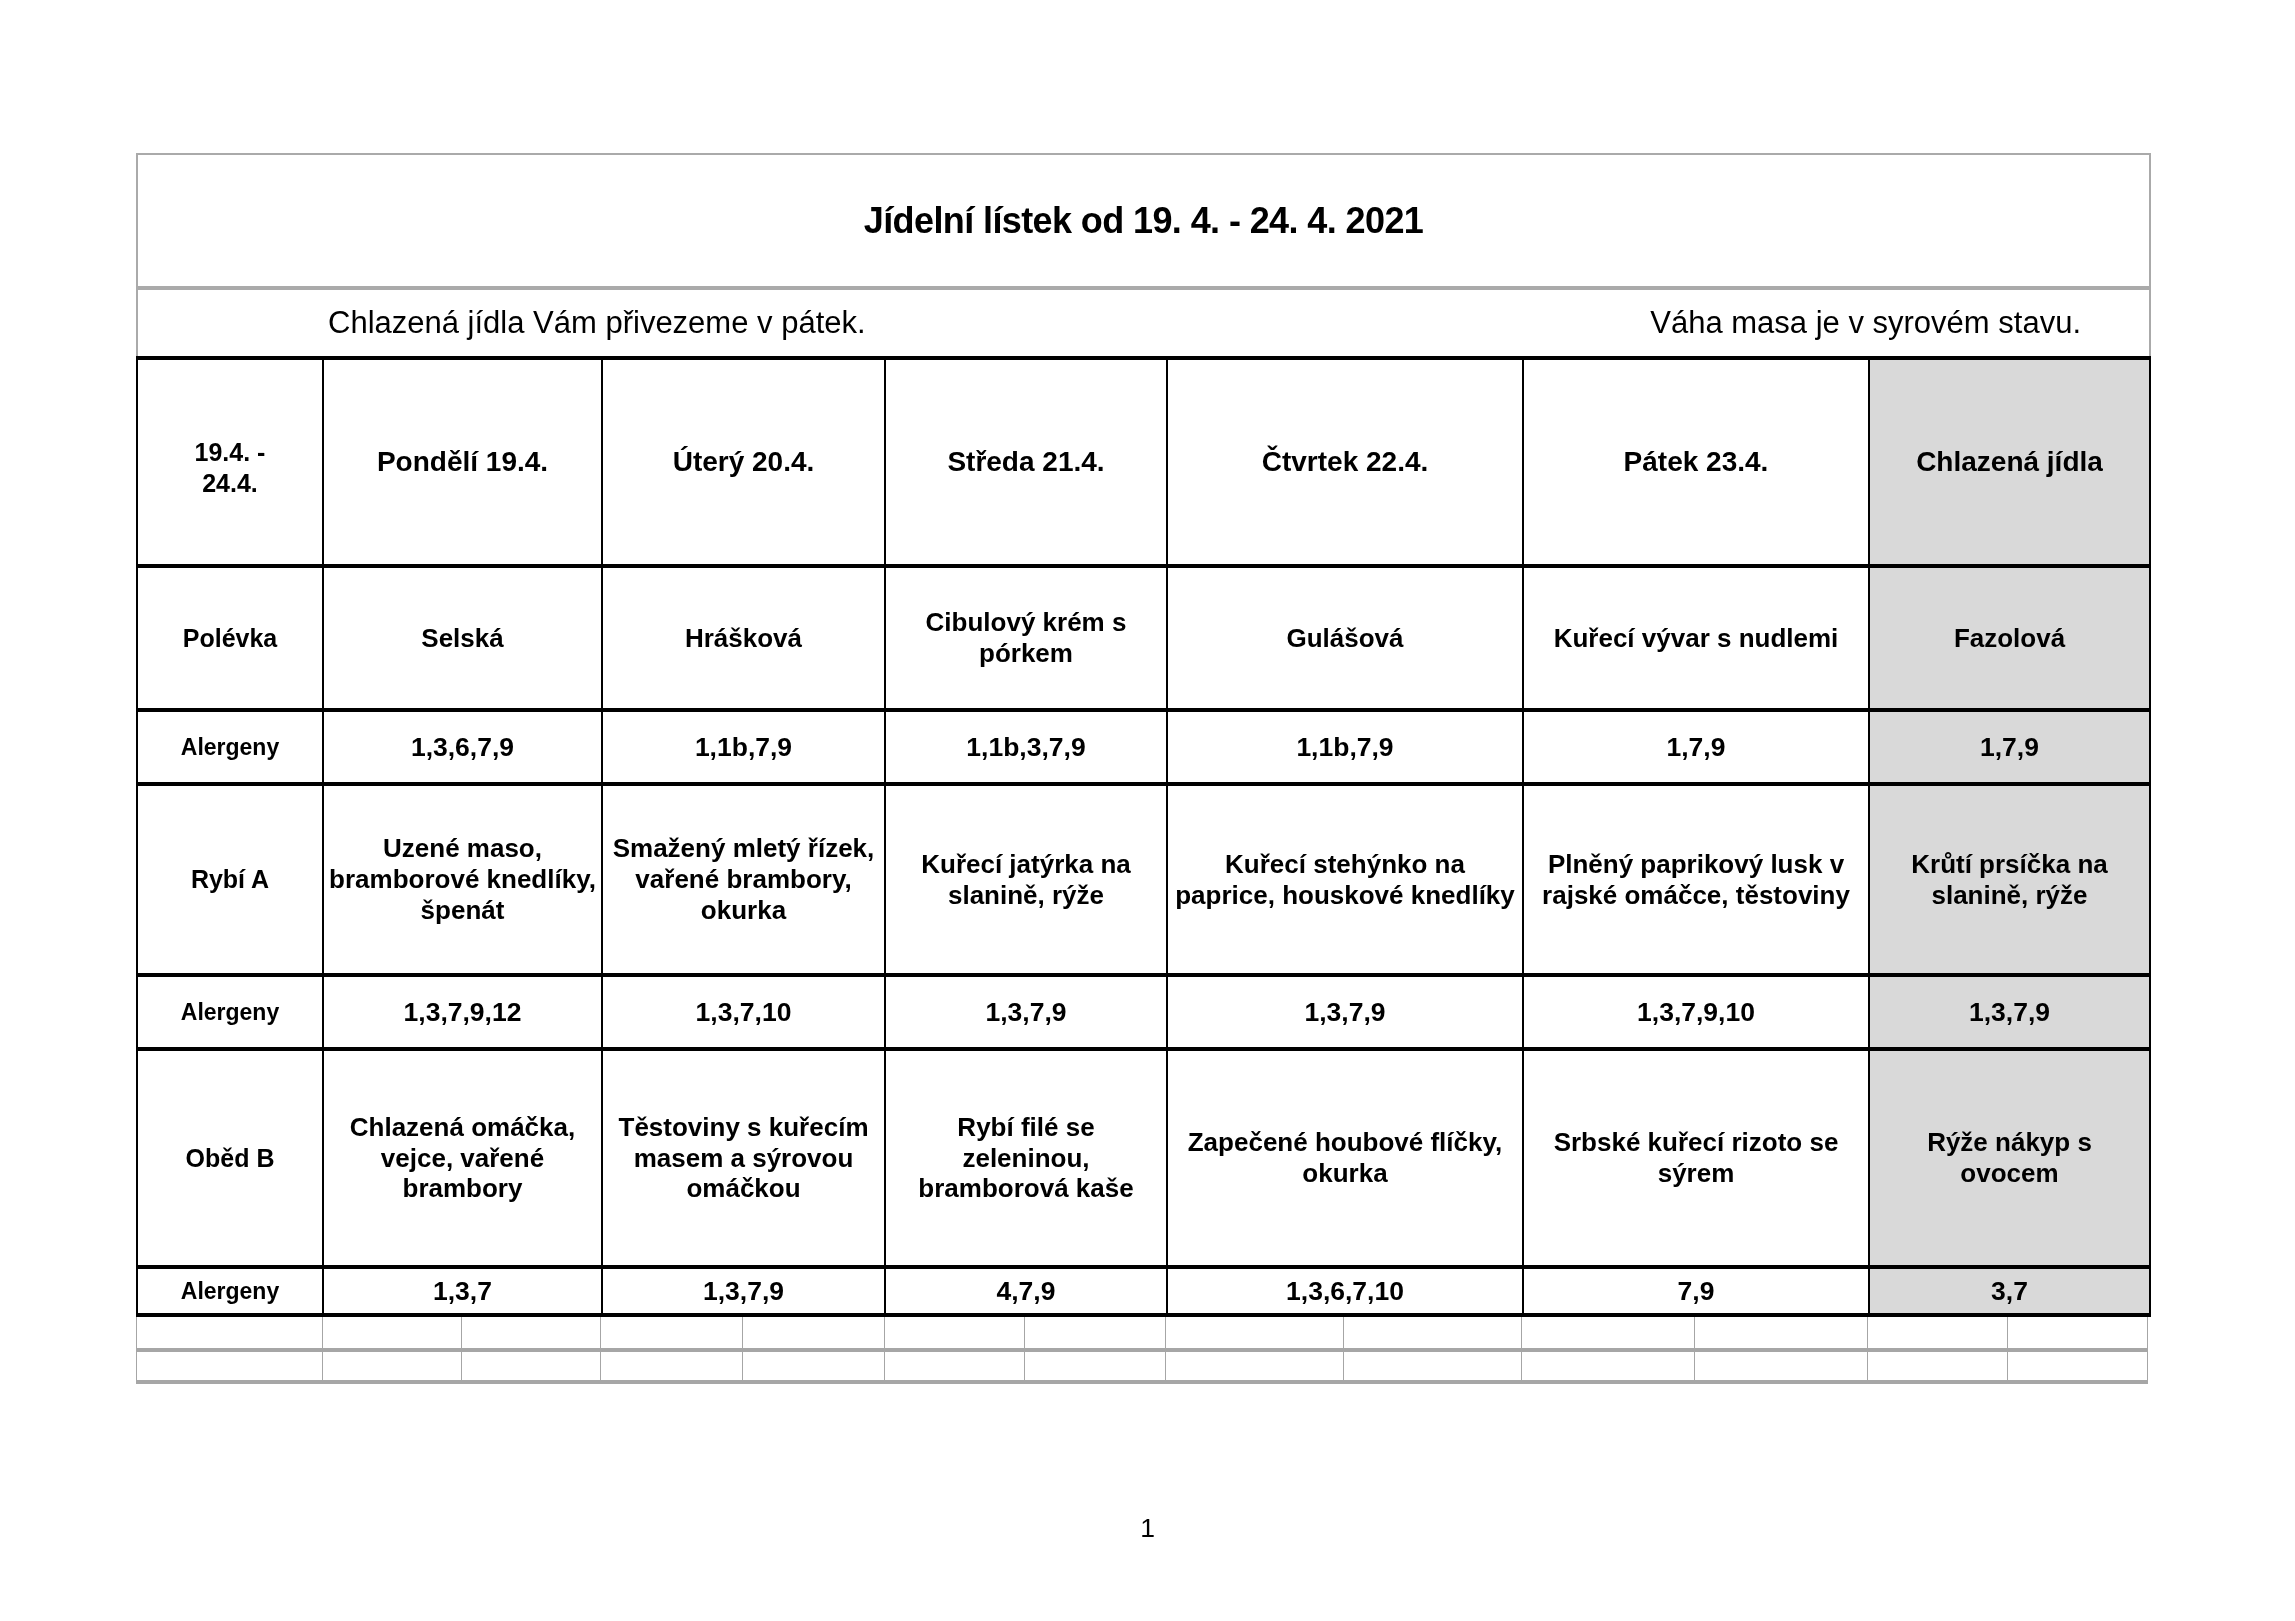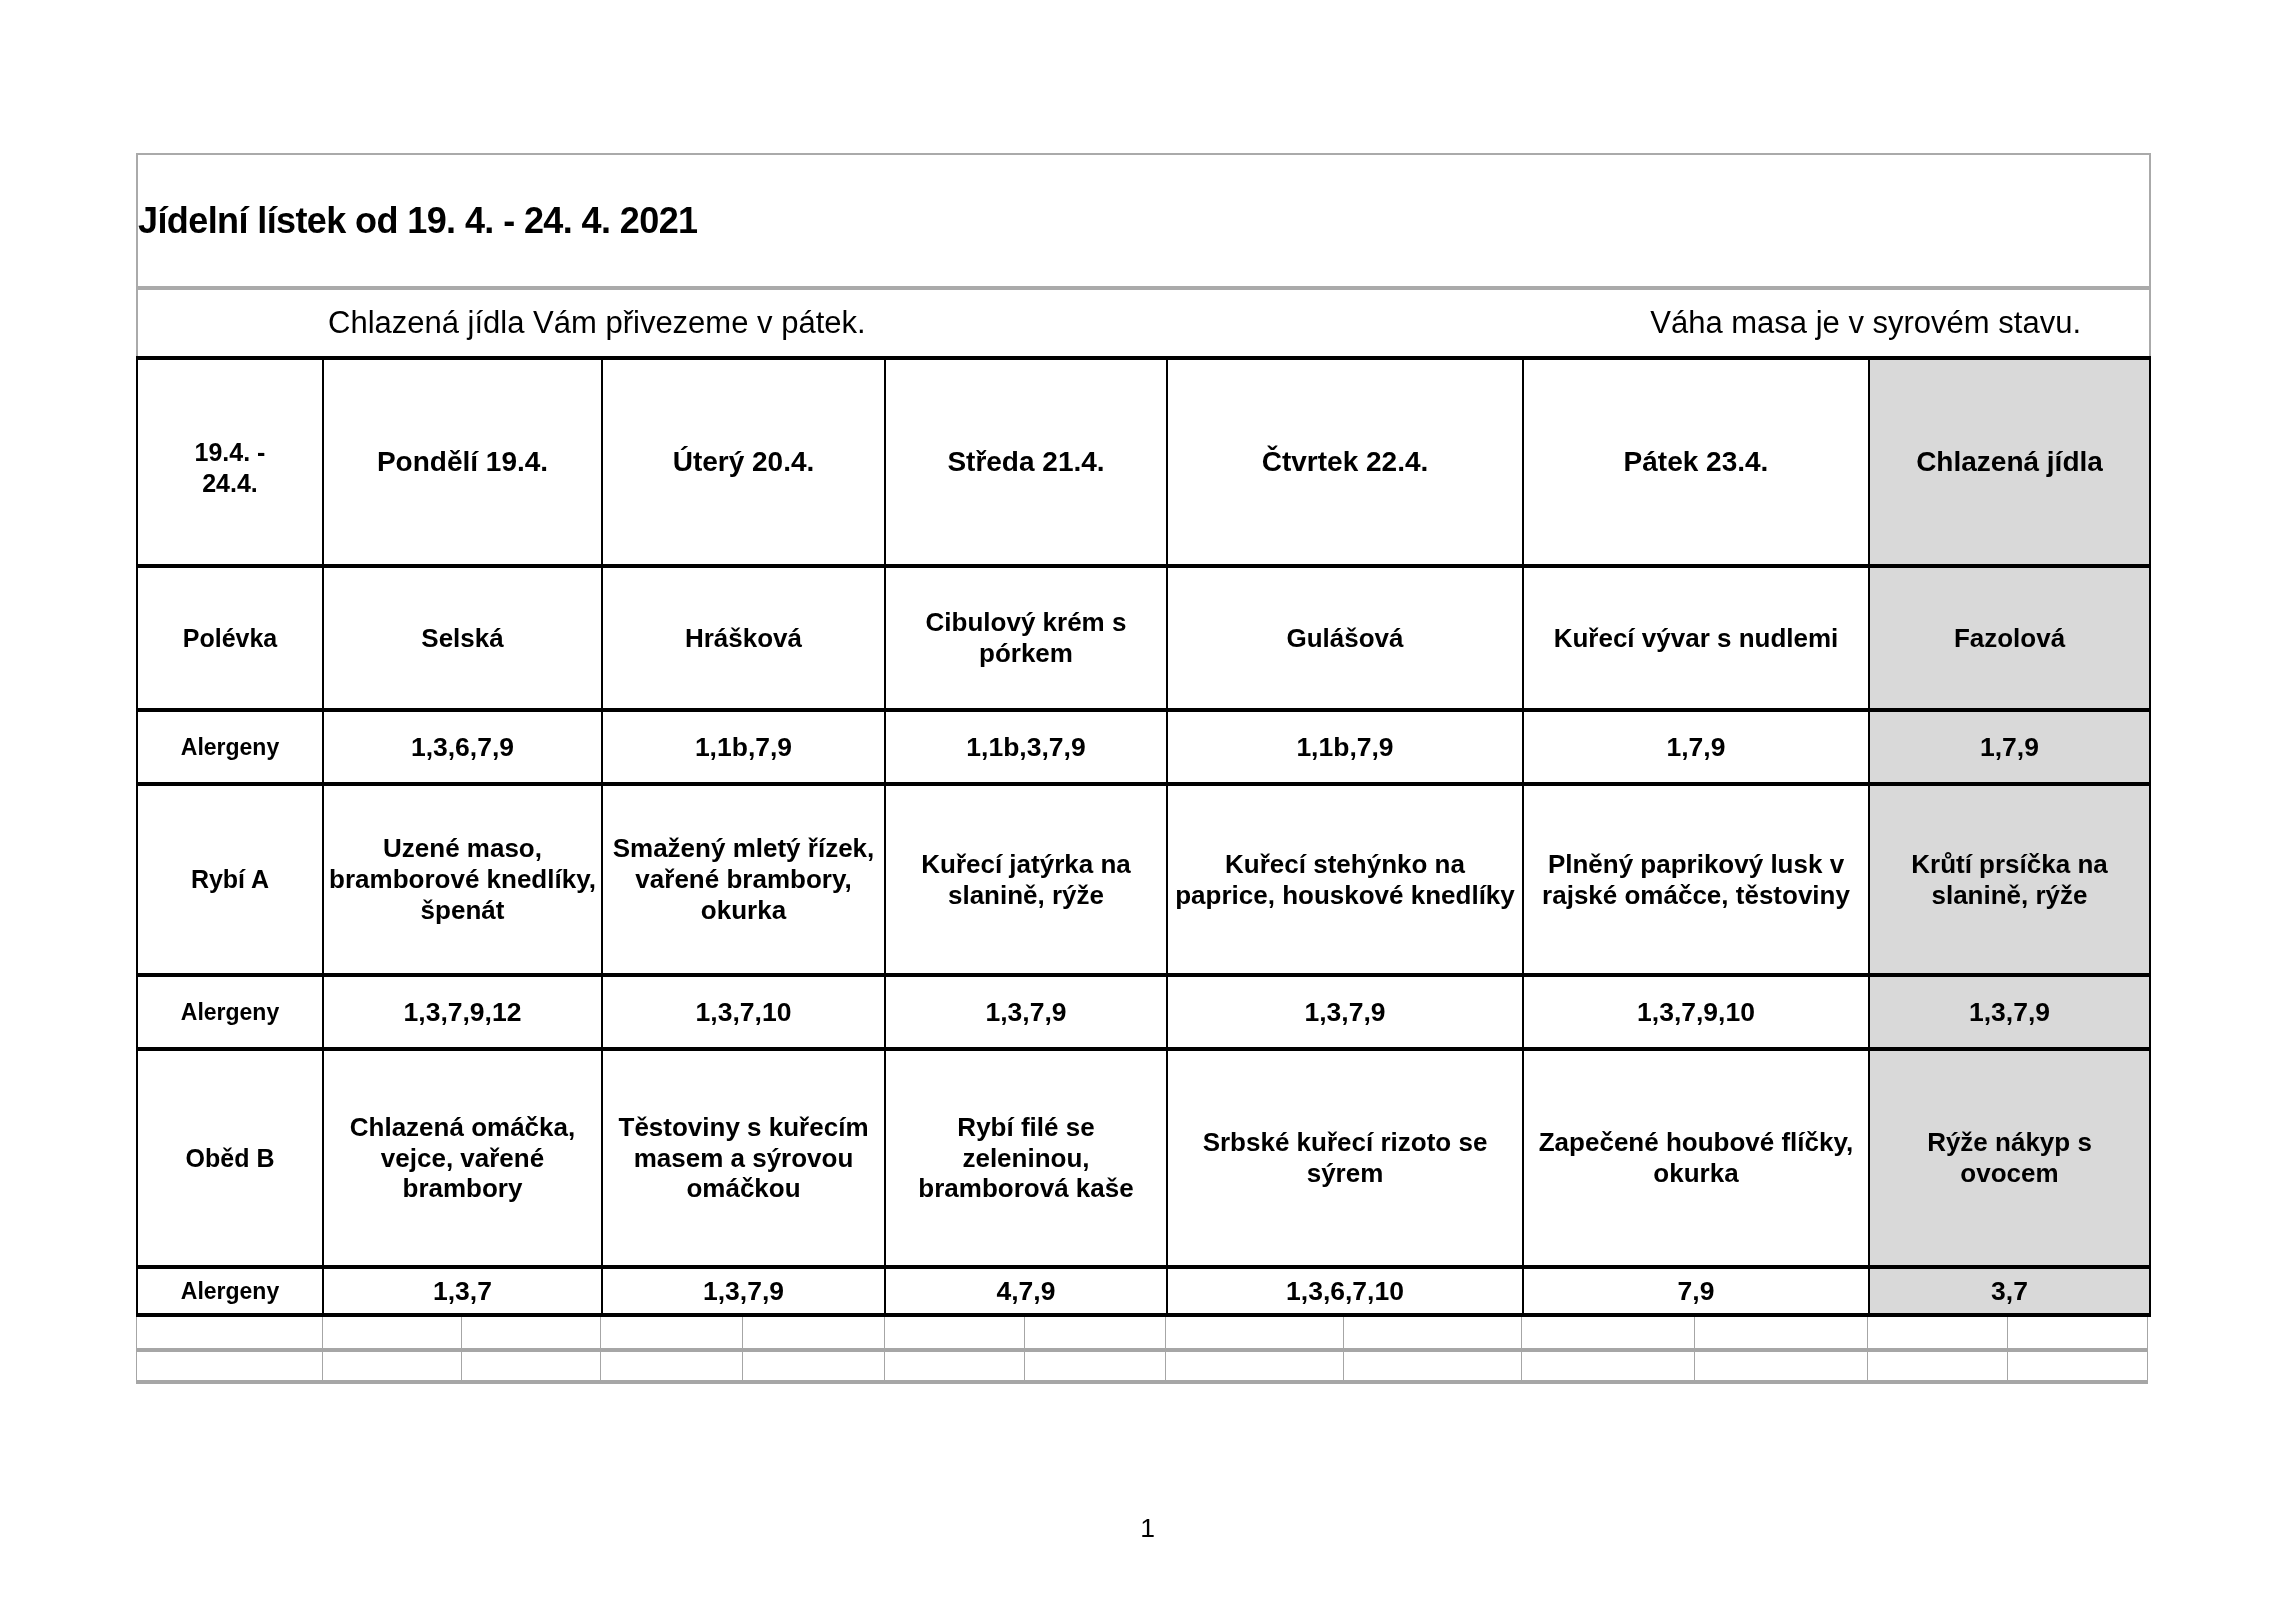--- a/index.html
+++ b/index.html
@@ -17,21 +17,21 @@
   .title-block {
     box-sizing:border-box;
     height:203px;
     border:2.9px solid #aaaaaa;
     border-bottom:none;
     background:#fff;
   }
   .title-area {
     box-sizing:border-box;
     height:135px;
-    display:flex; align-items:center; justify-content:flex-start;
+    display:flex; align-items:center; justify-content:center;
     border-bottom:4.6px solid #aaaaaa;
   }
   .title { font-size:36px; font-weight:bold; letter-spacing:-0.6px; }
   .notes-row {
     box-sizing:border-box;
     height:65px;
     display:flex; align-items:center; justify-content:space-between;
     padding:0 68px 0 190px;
     font-size:31px;
   }
@@ -140,22 +140,22 @@
       <div class="cell allerg-val">1,3,7,10</div>
       <div class="cell allerg-val">1,3,7,9</div>
       <div class="cell allerg-val">1,3,7,9</div>
       <div class="cell allerg-val">1,3,7,9,10</div>
       <div class="cell allerg-val shaded">1,3,7,9</div>
 
       <div class="cell rowlabel">Oběd B</div>
       <div class="cell dish">Chlazená omáčka, vejce, vařené brambory</div>
       <div class="cell dish">Těstoviny s kuřecím masem a sýrovou omáčkou</div>
       <div class="cell dish">Rybí filé se zeleninou, bramborová kaše</div>
+      <div class="cell dish">Zapečené houbové flíčky, okurka</div>
       <div class="cell dish">Srbské kuřecí rizoto se sýrem</div>
-      <div class="cell dish">Zapečené houbové flíčky, okurka</div>
       <div class="cell dish shaded">Rýže nákyp s ovocem</div>
 
       <div class="cell allerg-label">Alergeny</div>
       <div class="cell allerg-val">1,3,7</div>
       <div class="cell allerg-val">1,3,7,9</div>
       <div class="cell allerg-val">4,7,9</div>
       <div class="cell allerg-val">1,3,6,7,10</div>
       <div class="cell allerg-val">7,9</div>
       <div class="cell allerg-val shaded">3,7</div>
     </div>

